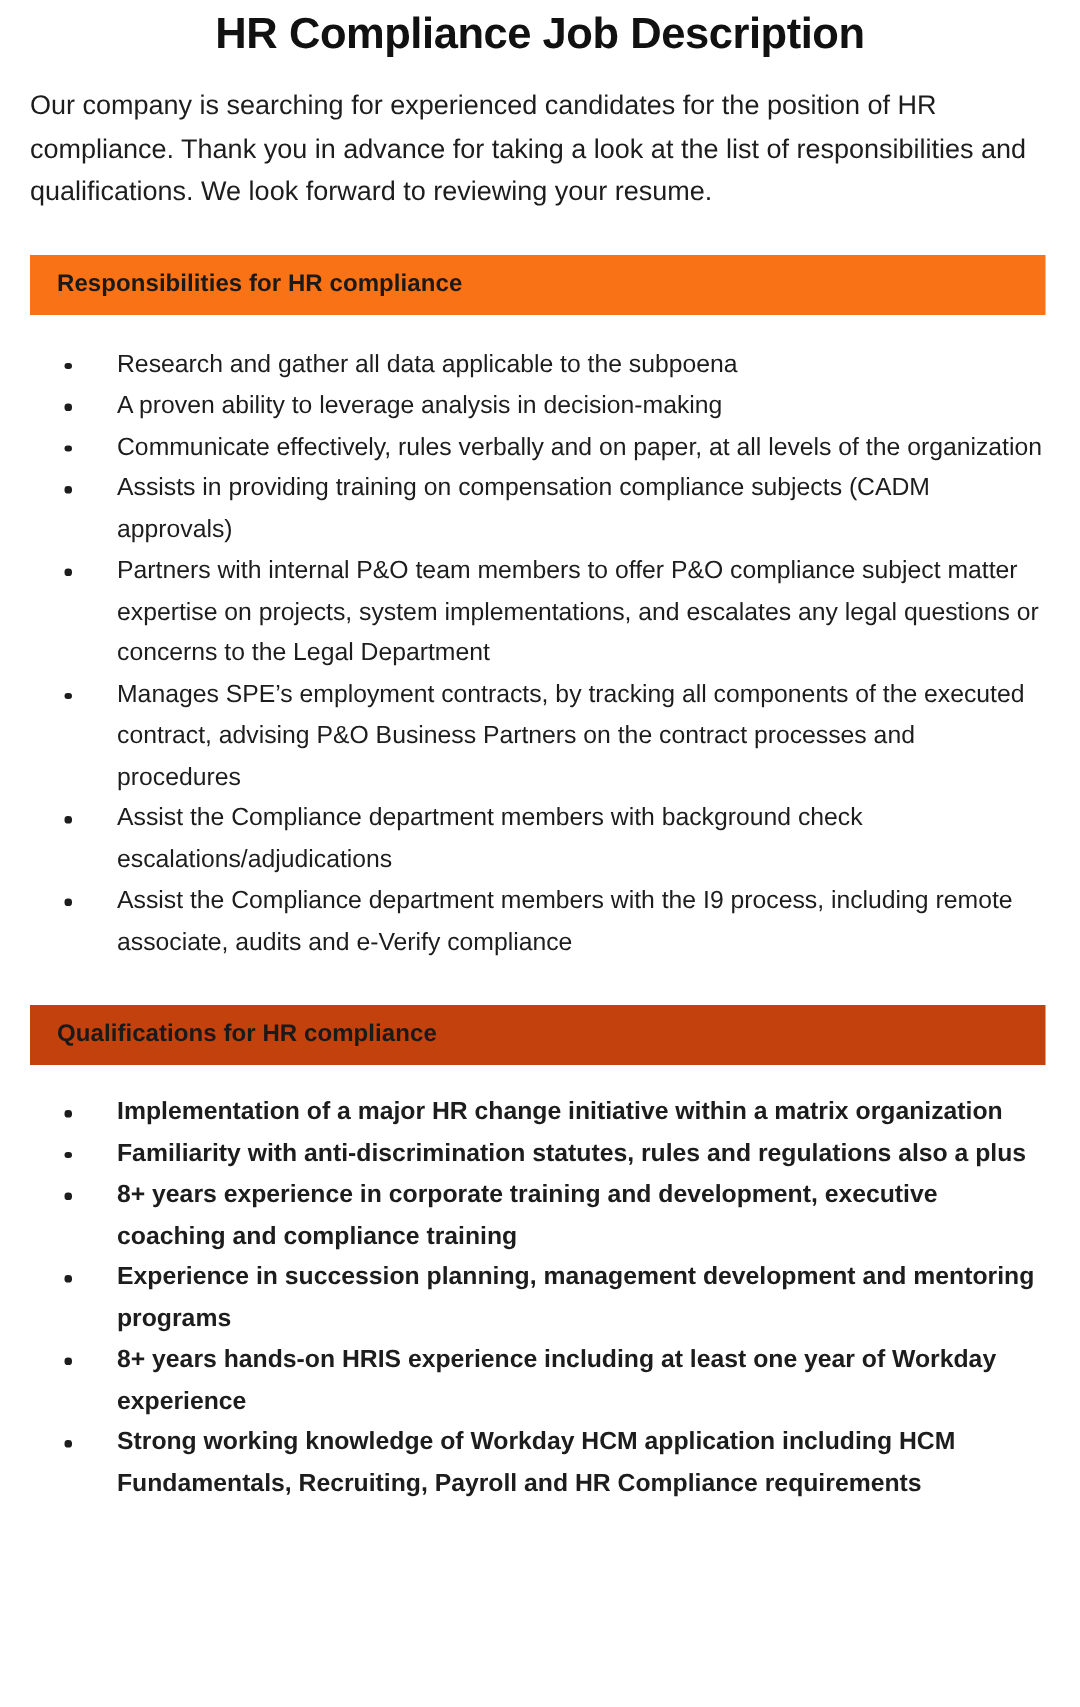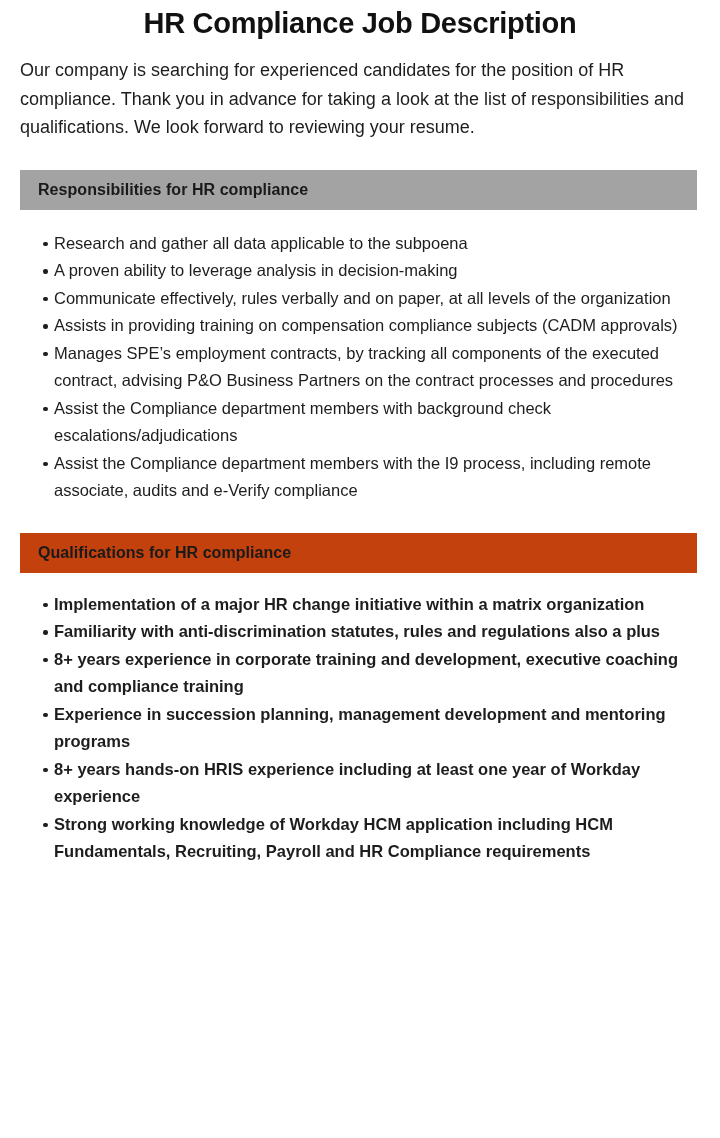--- a/index.html
+++ b/index.html
@@ -68,21 +68,21 @@
   }
 
   
   .bullet-list {
     list-style: none;
     margin: 20px 0 0 0;
     padding: 0 24px 0 0;
   }
   .bullet-item {
     position: relative;
-    padding: 0 0 0 54px;
+    padding: 0 0 0 78px;
     margin: 0 0 0 0;
     font-size: 16.5px;
     line-height: 27.5px;
     color: #1d1d1d;
     text-align: left;
   }
   .bullet-item::before {
     content: "";
     position: absolute;
     left: 43px;
@@ -105,28 +105,29 @@
 </head>
 <body>
 
 <div class="page">
 
   <h1 class="doc-title">HR Compliance Job Description</h1>
 
   <p class="intro">Our company is searching for experienced candidates for the position of HR compliance. Thank you in advance for taking a look at the list of responsibilities and qualifications. We look forward to reviewing your resume.</p>
 
   <div class="section section-responsibilities">
-    <div class="section-header" style="background: #a3a3a3;">
+    <div class="section-header" style="background: #f97316;">
       <span class="section-header-text">Responsibilities for HR compliance</span>
     </div>
     <ul class="bullet-list">
         <li class="bullet-item">Research and gather all data applicable to the subpoena</li>
         <li class="bullet-item">A proven ability to leverage analysis in decision-making</li>
         <li class="bullet-item">Communicate effectively, rules verbally and on paper, at all levels of the organization</li>
         <li class="bullet-item">Assists in providing training on compensation compliance subjects (CADM approvals)</li>
+        <li class="bullet-item">Partners with internal P&amp;O team members to offer P&amp;O compliance subject matter expertise on projects, system implementations, and escalates any legal questions or concerns to the Legal Department</li>
         <li class="bullet-item">Manages SPE’s employment contracts, by tracking all components of the executed contract, advising P&amp;O Business Partners on the contract processes and procedures</li>
         <li class="bullet-item">Assist the Compliance department members with background check escalations/adjudications</li>
         <li class="bullet-item">Assist the Compliance department members with the I9 process, including remote associate, audits and e-Verify compliance</li>
       </ul>
   </div>
 
   <div class="section section-qualifications">
     <div class="section-header" style="background: #c2410c;">
       <span class="section-header-text">Qualifications for HR compliance</span>
     </div>

